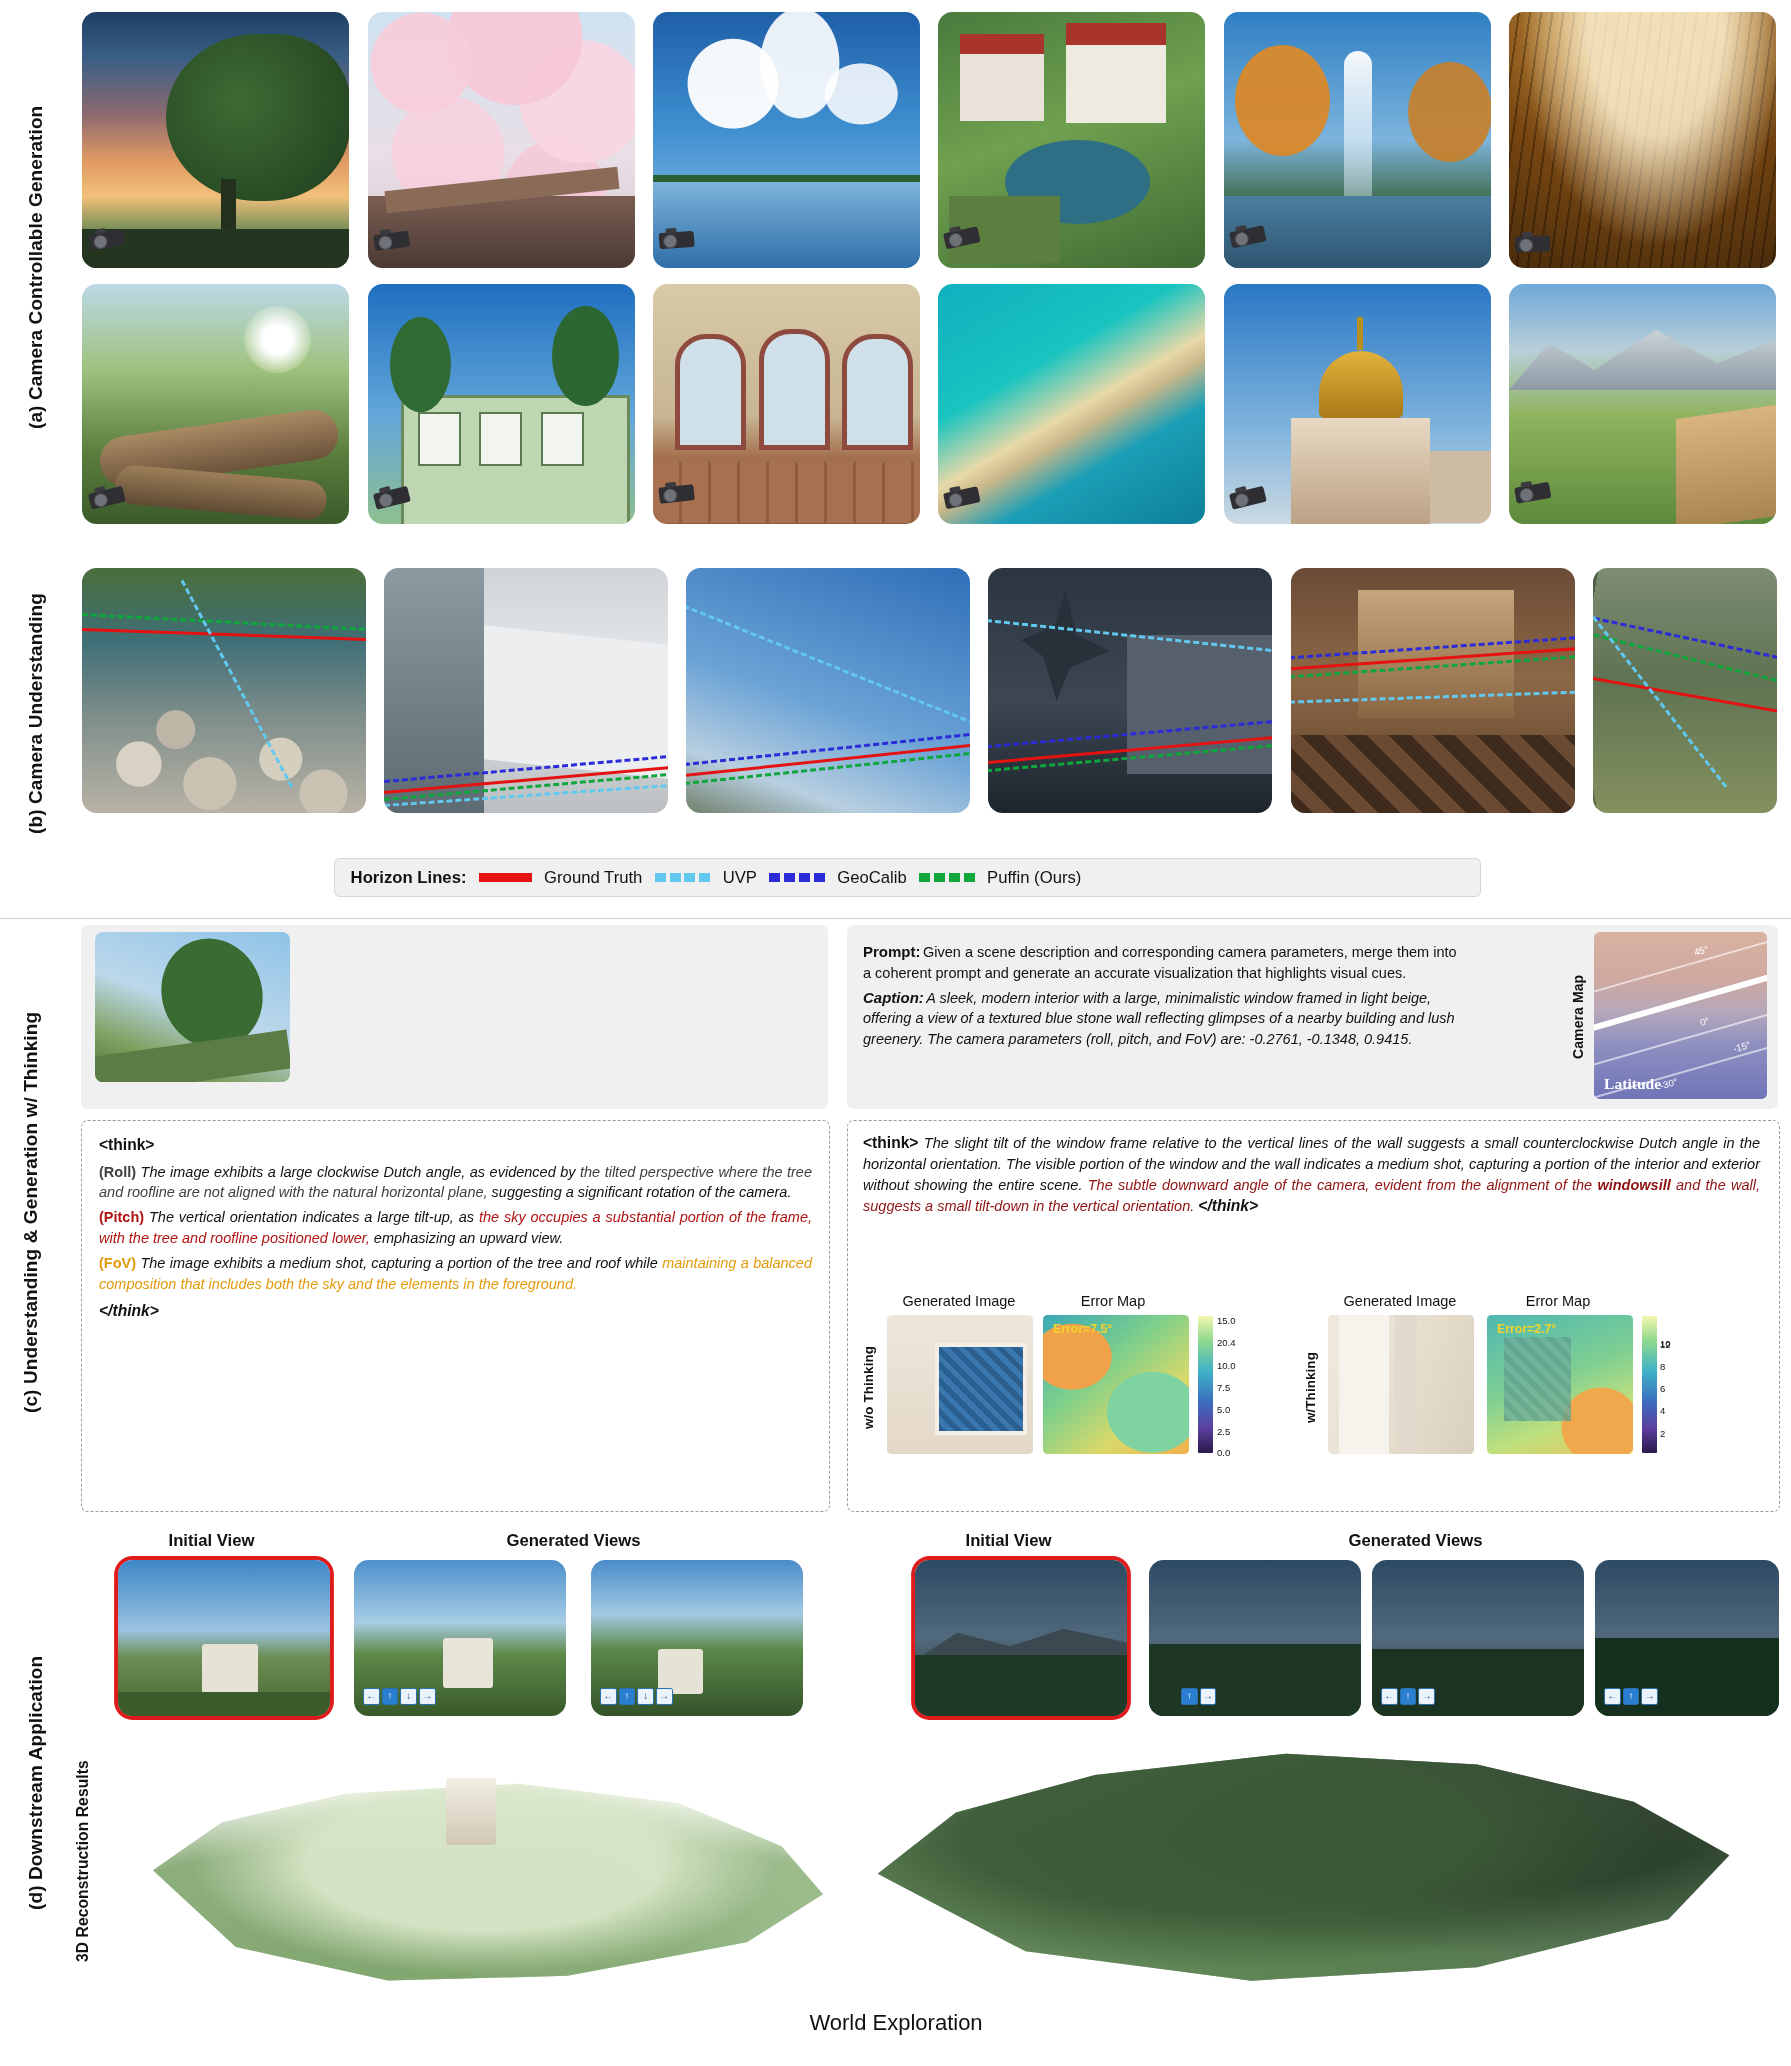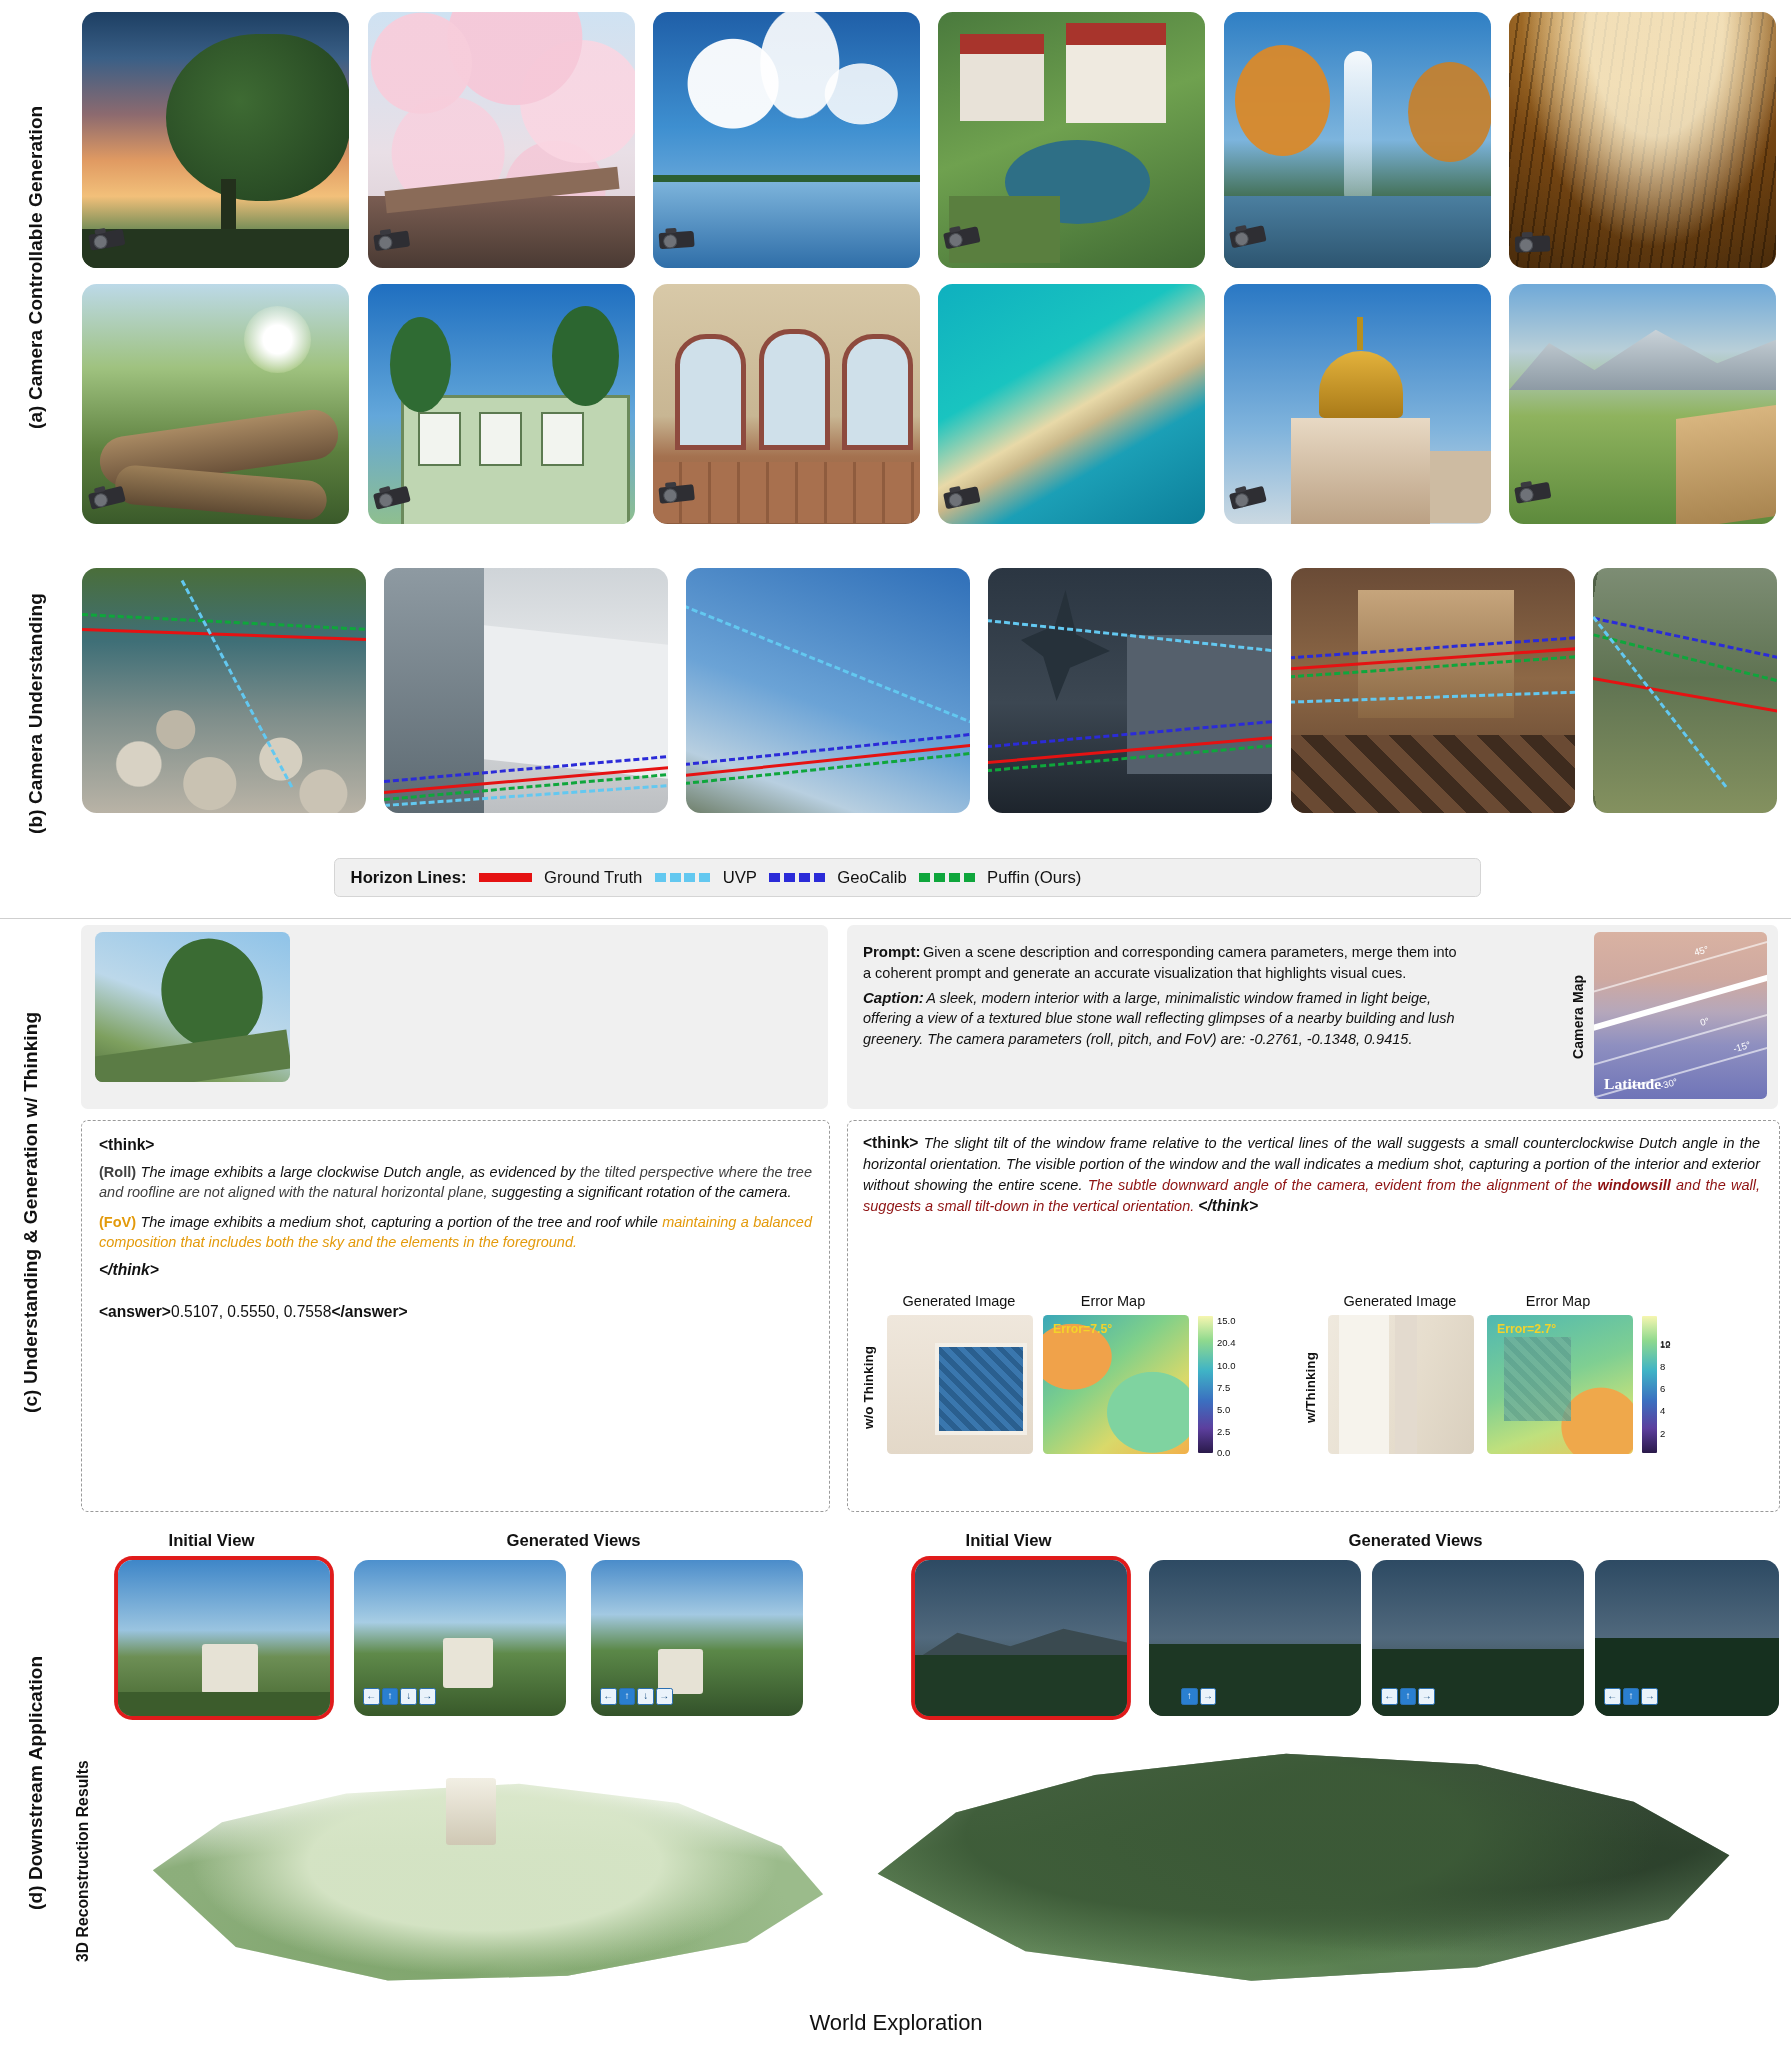--- a/index.html
+++ b/index.html
@@ -352,31 +352,32 @@
 
   <div class="dashbox" style="left:81px;top:1120px;width:747px;height:390px;"></div>
   <div class="ptxt" style="position:absolute;left:99px;top:1134px;width:713px;">
     <div class="b" style="font-size:15.6px;">&lt;think&gt;</div>
     <div style="height:5.6px"></div>
     <div>
       <span class="b green">(Roll)</span>
       <span class="i">The image exhibits a large clockwise Dutch angle, as evidenced by </span><span class="i green">the tilted perspective where the tree and roofline are not aligned with the natural horizontal plane,</span><span class="i"> suggesting a significant rotation of the camera.</span>
     </div>
     <div style="height:4.5px"></div>
+    <div>
+      <span class="b red">(Pitch)</span>
+      <span class="i">The vertical orientation indicates a large tilt-up, as </span><span class="i red">the sky occupies a substantial portion of the frame, with the tree and roofline positioned lower,</span><span class="i"> emphasizing an upward view.</span>
+    </div>
     <div style="height:4.5px"></div>
     <div>
       <span class="b orange">(FoV)</span>
       <span class="i">The image exhibits a medium shot, capturing a portion of the tree and roof while </span><span class="i orange">maintaining a balanced composition that includes both the sky and the elements in the foreground.</span>
     </div>
     <div style="height:5.6px"></div>
     <div class="b i" style="font-size:15.6px;">&lt;/think&gt;</div>
     <div style="height:20px"></div>
-    <div style="font-size:15.6px;">
-      <span class="b">&lt;answer&gt;</span><span>0.5107, 0.5550, 0.7558</span><span class="b">&lt;/answer&gt;</span>
-    </div>
   </div>
 
   <div class="dashbox" style="left:847px;top:1120px;width:931px;height:390px;"></div>
   <div class="ptxt" style="position:absolute;left:863px;top:1132px;width:897px;">
     <span class="b" style="font-size:15.6px;">&lt;think&gt;</span>
     <span class="i">The slight tilt of the window frame relative to the vertical lines of the wall suggests a small counterclockwise Dutch angle in the horizontal orientation. The visible portion of the window and the wall indicates a medium shot, capturing a portion of the interior and exterior without showing the entire scene. </span><span class="i dred">The subtle downward angle of the camera, evident from the alignment of the </span><span class="i b dred">windowsill</span><span class="i dred"> and the wall, suggests a small tilt-down in the vertical orientation.</span>
     <span class="b i" style="font-size:15.6px;">&lt;/think&gt;</span>
   </div>
 
   <div class="capt" style="left:892px;top:1293px;width:134px;">Generated Image</div>

